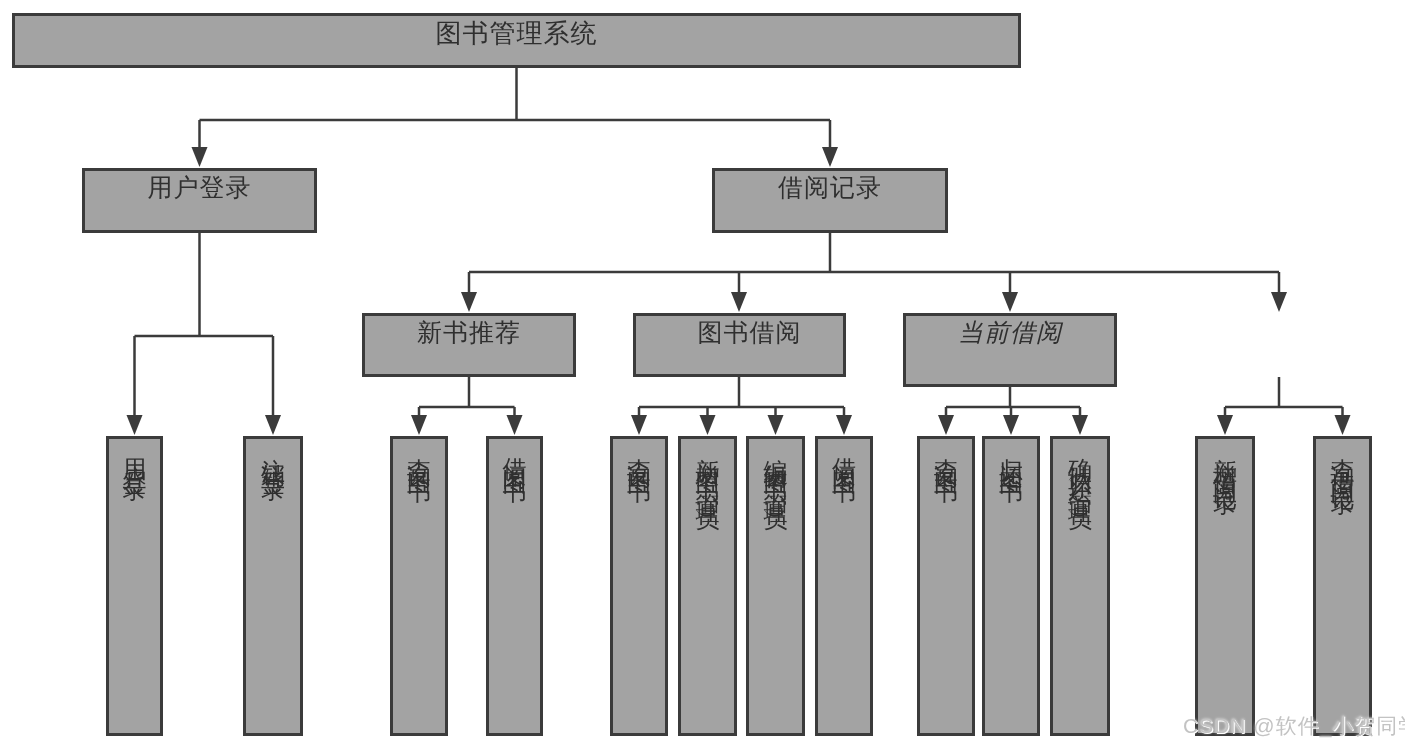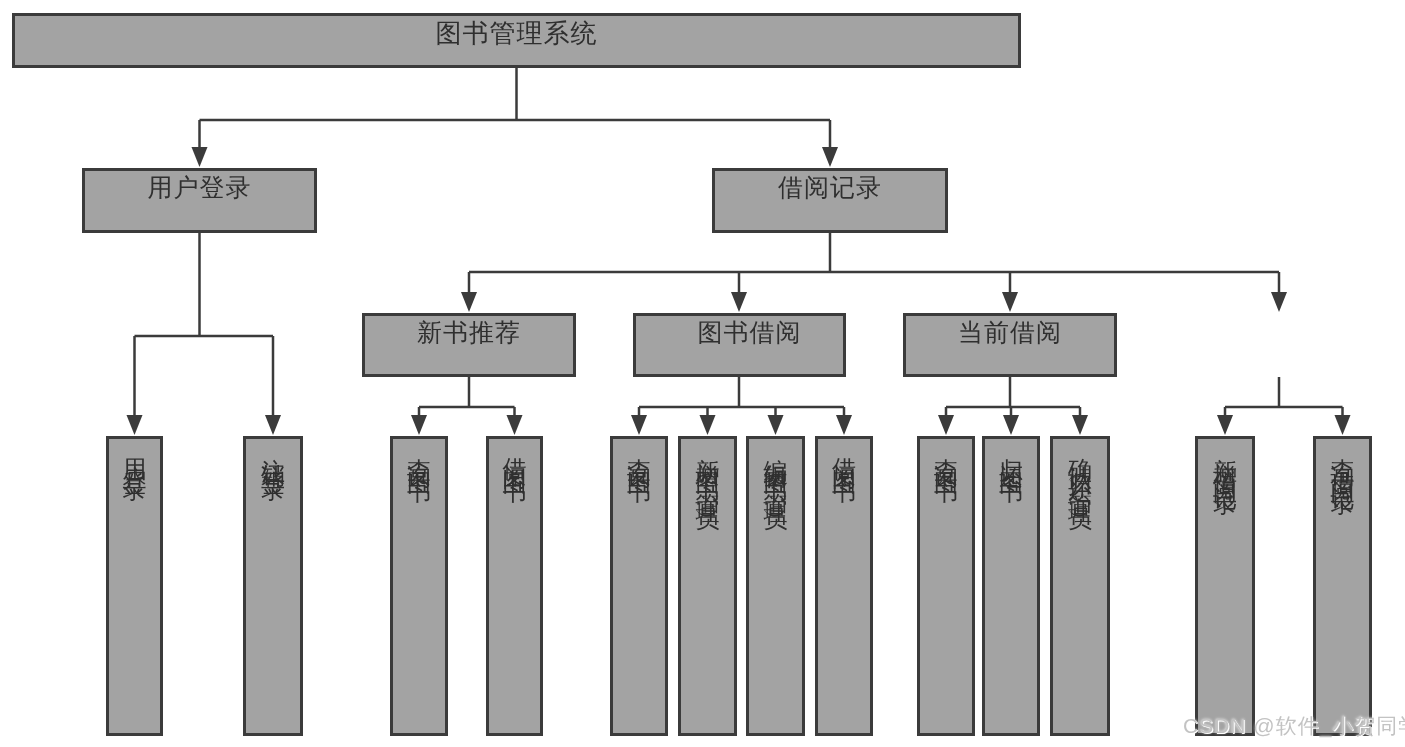--- a/index.html
+++ b/index.html
@@ -106,21 +106,21 @@
   <div class="node h" style="left:712px;top:168px;width:236px;height:65px;">
     <span>借阅记录</span>
   </div>
 
   <div class="node h" style="left:362px;top:313px;width:214px;height:64px;">
     <span>新书推荐</span>
   </div>
   <div class="node h" style="left:633px;top:313px;width:213px;height:64px;padding-left:20px;">
     <span>图书借阅</span>
   </div>
-  <div class="node h" style="left:903px;top:313px;width:214px;height:64px;">
+  <div class="node h" style="left:903px;top:313px;width:214px;height:74px;font-style:italic;">
     <span>当前借阅</span>
   </div>
 
   <div class="node" style="left:106px;top:436px;width:57px;height:300px;">
     <span class="vtext">用户登录</span>
   </div>
   <div class="node" style="left:243px;top:436px;width:60px;height:300px;">
     <span class="vtext">注销登录</span>
   </div>
 

